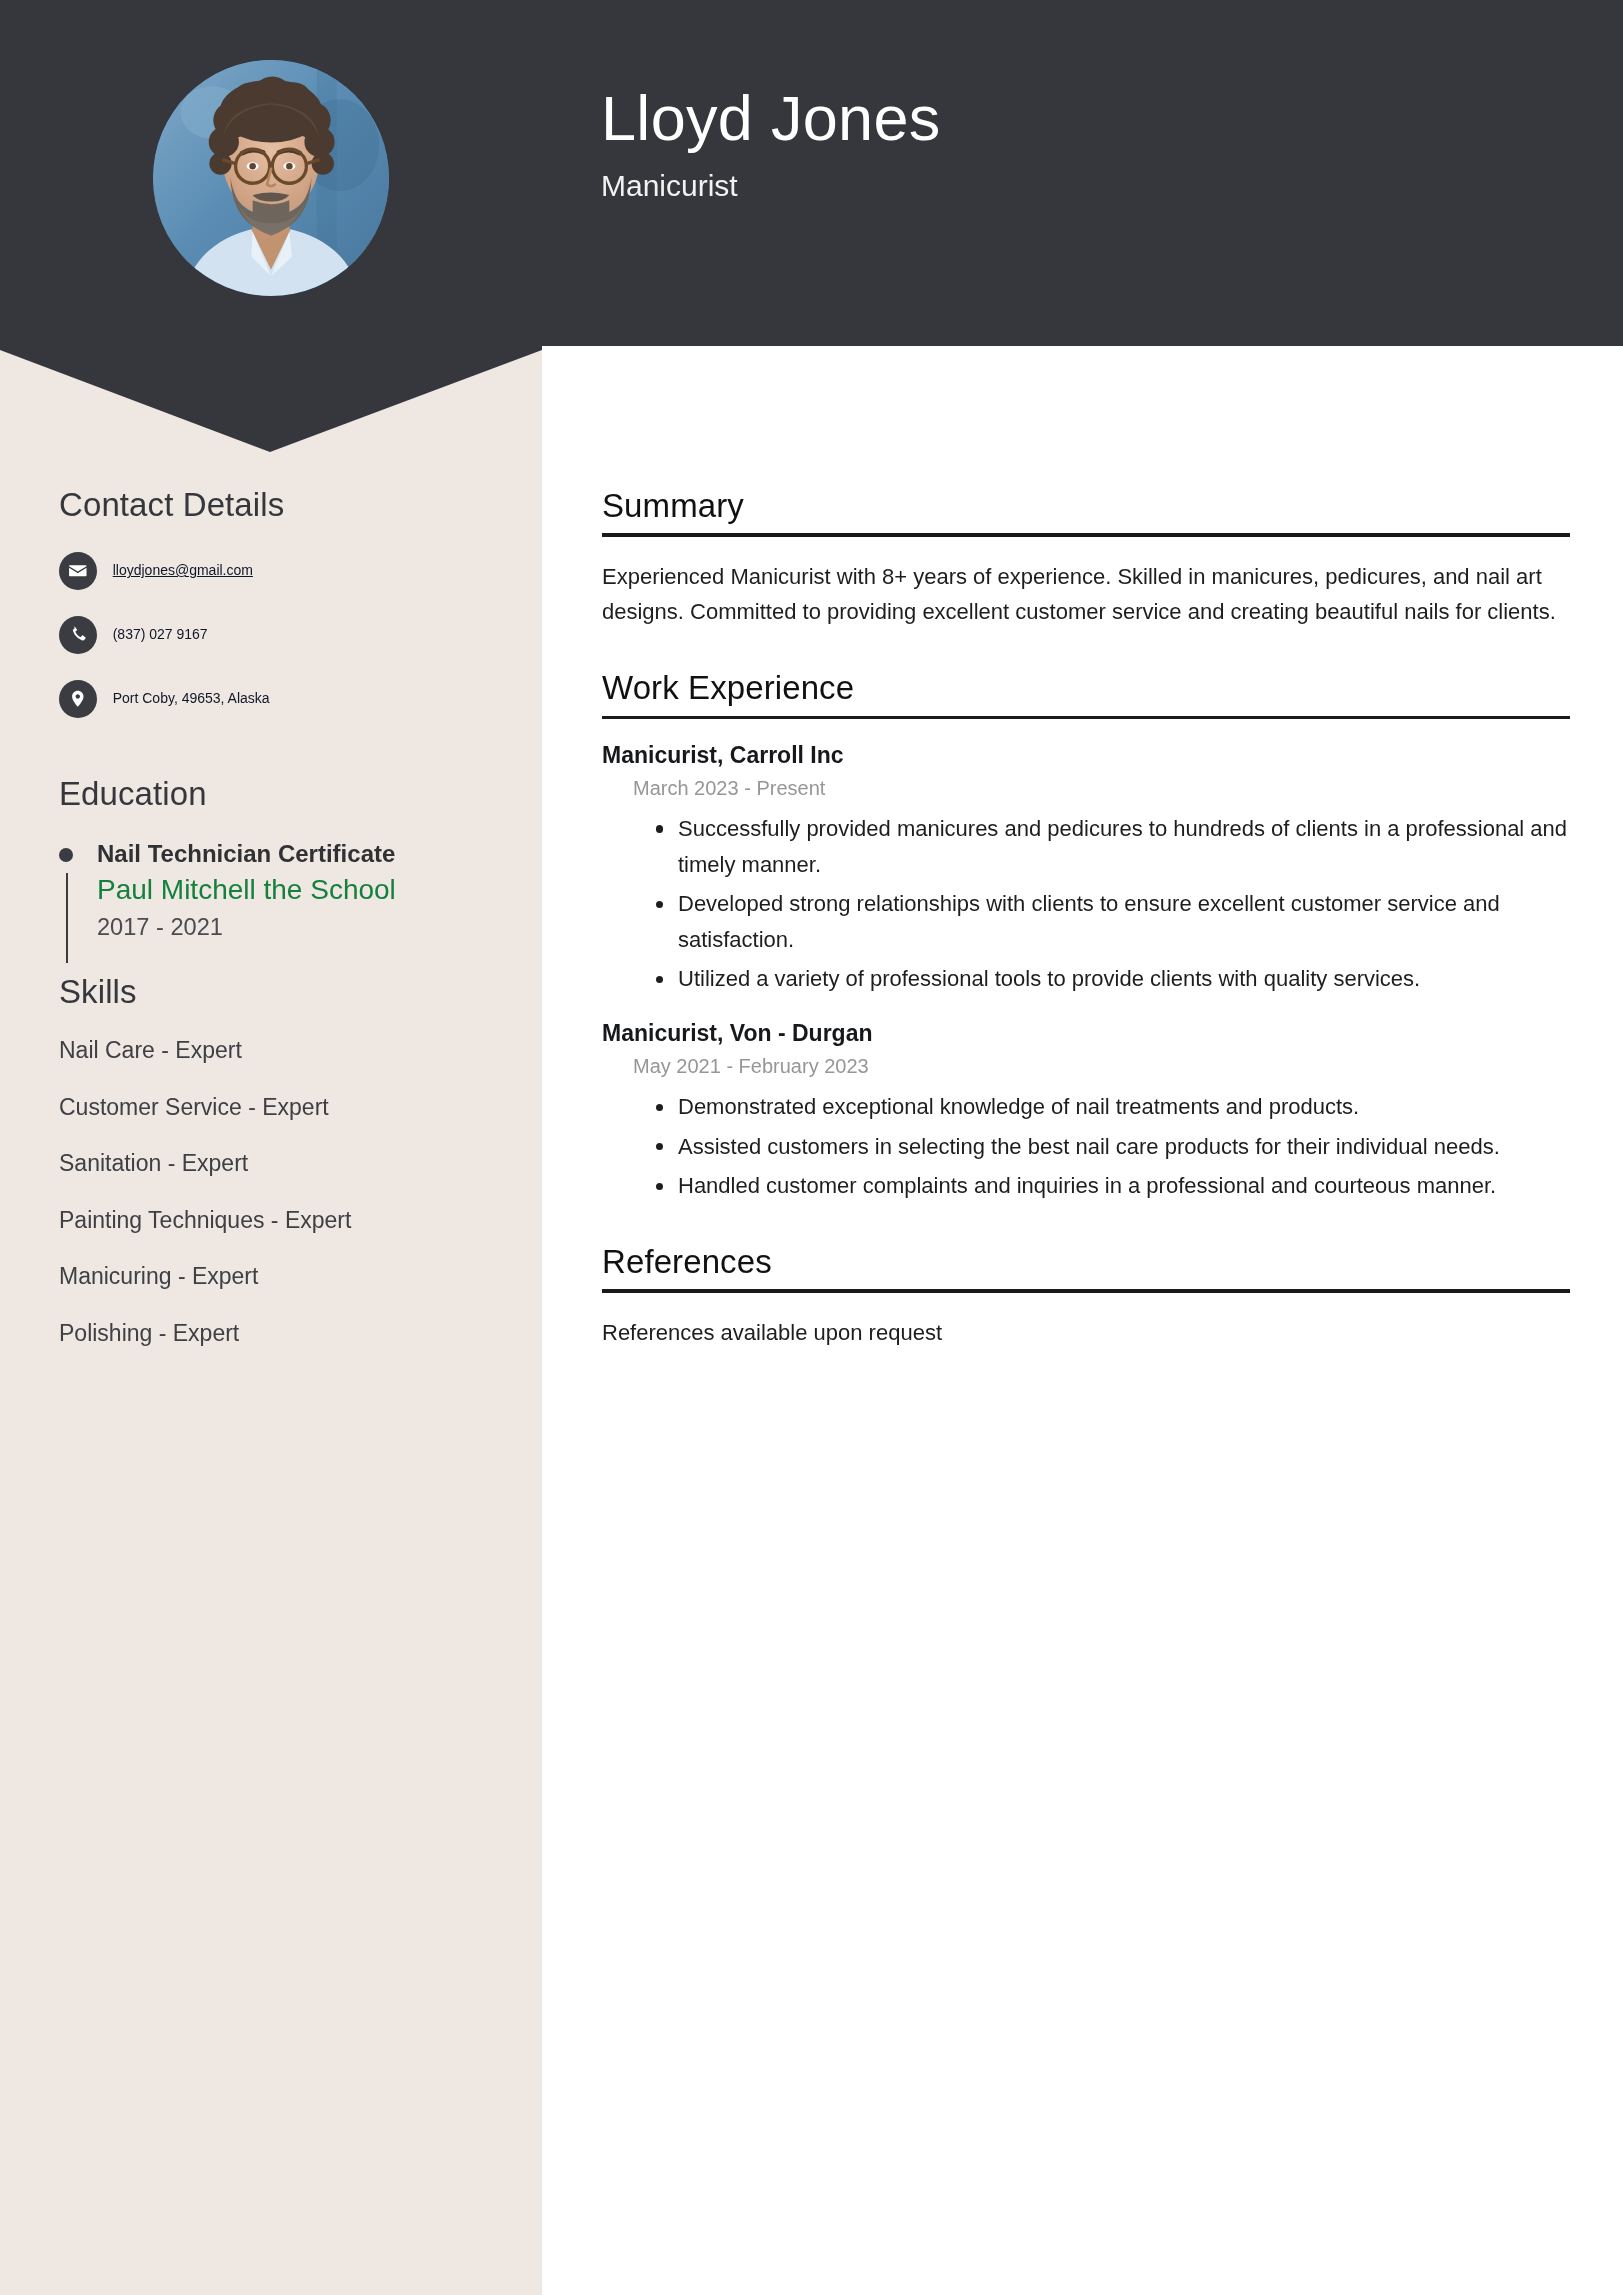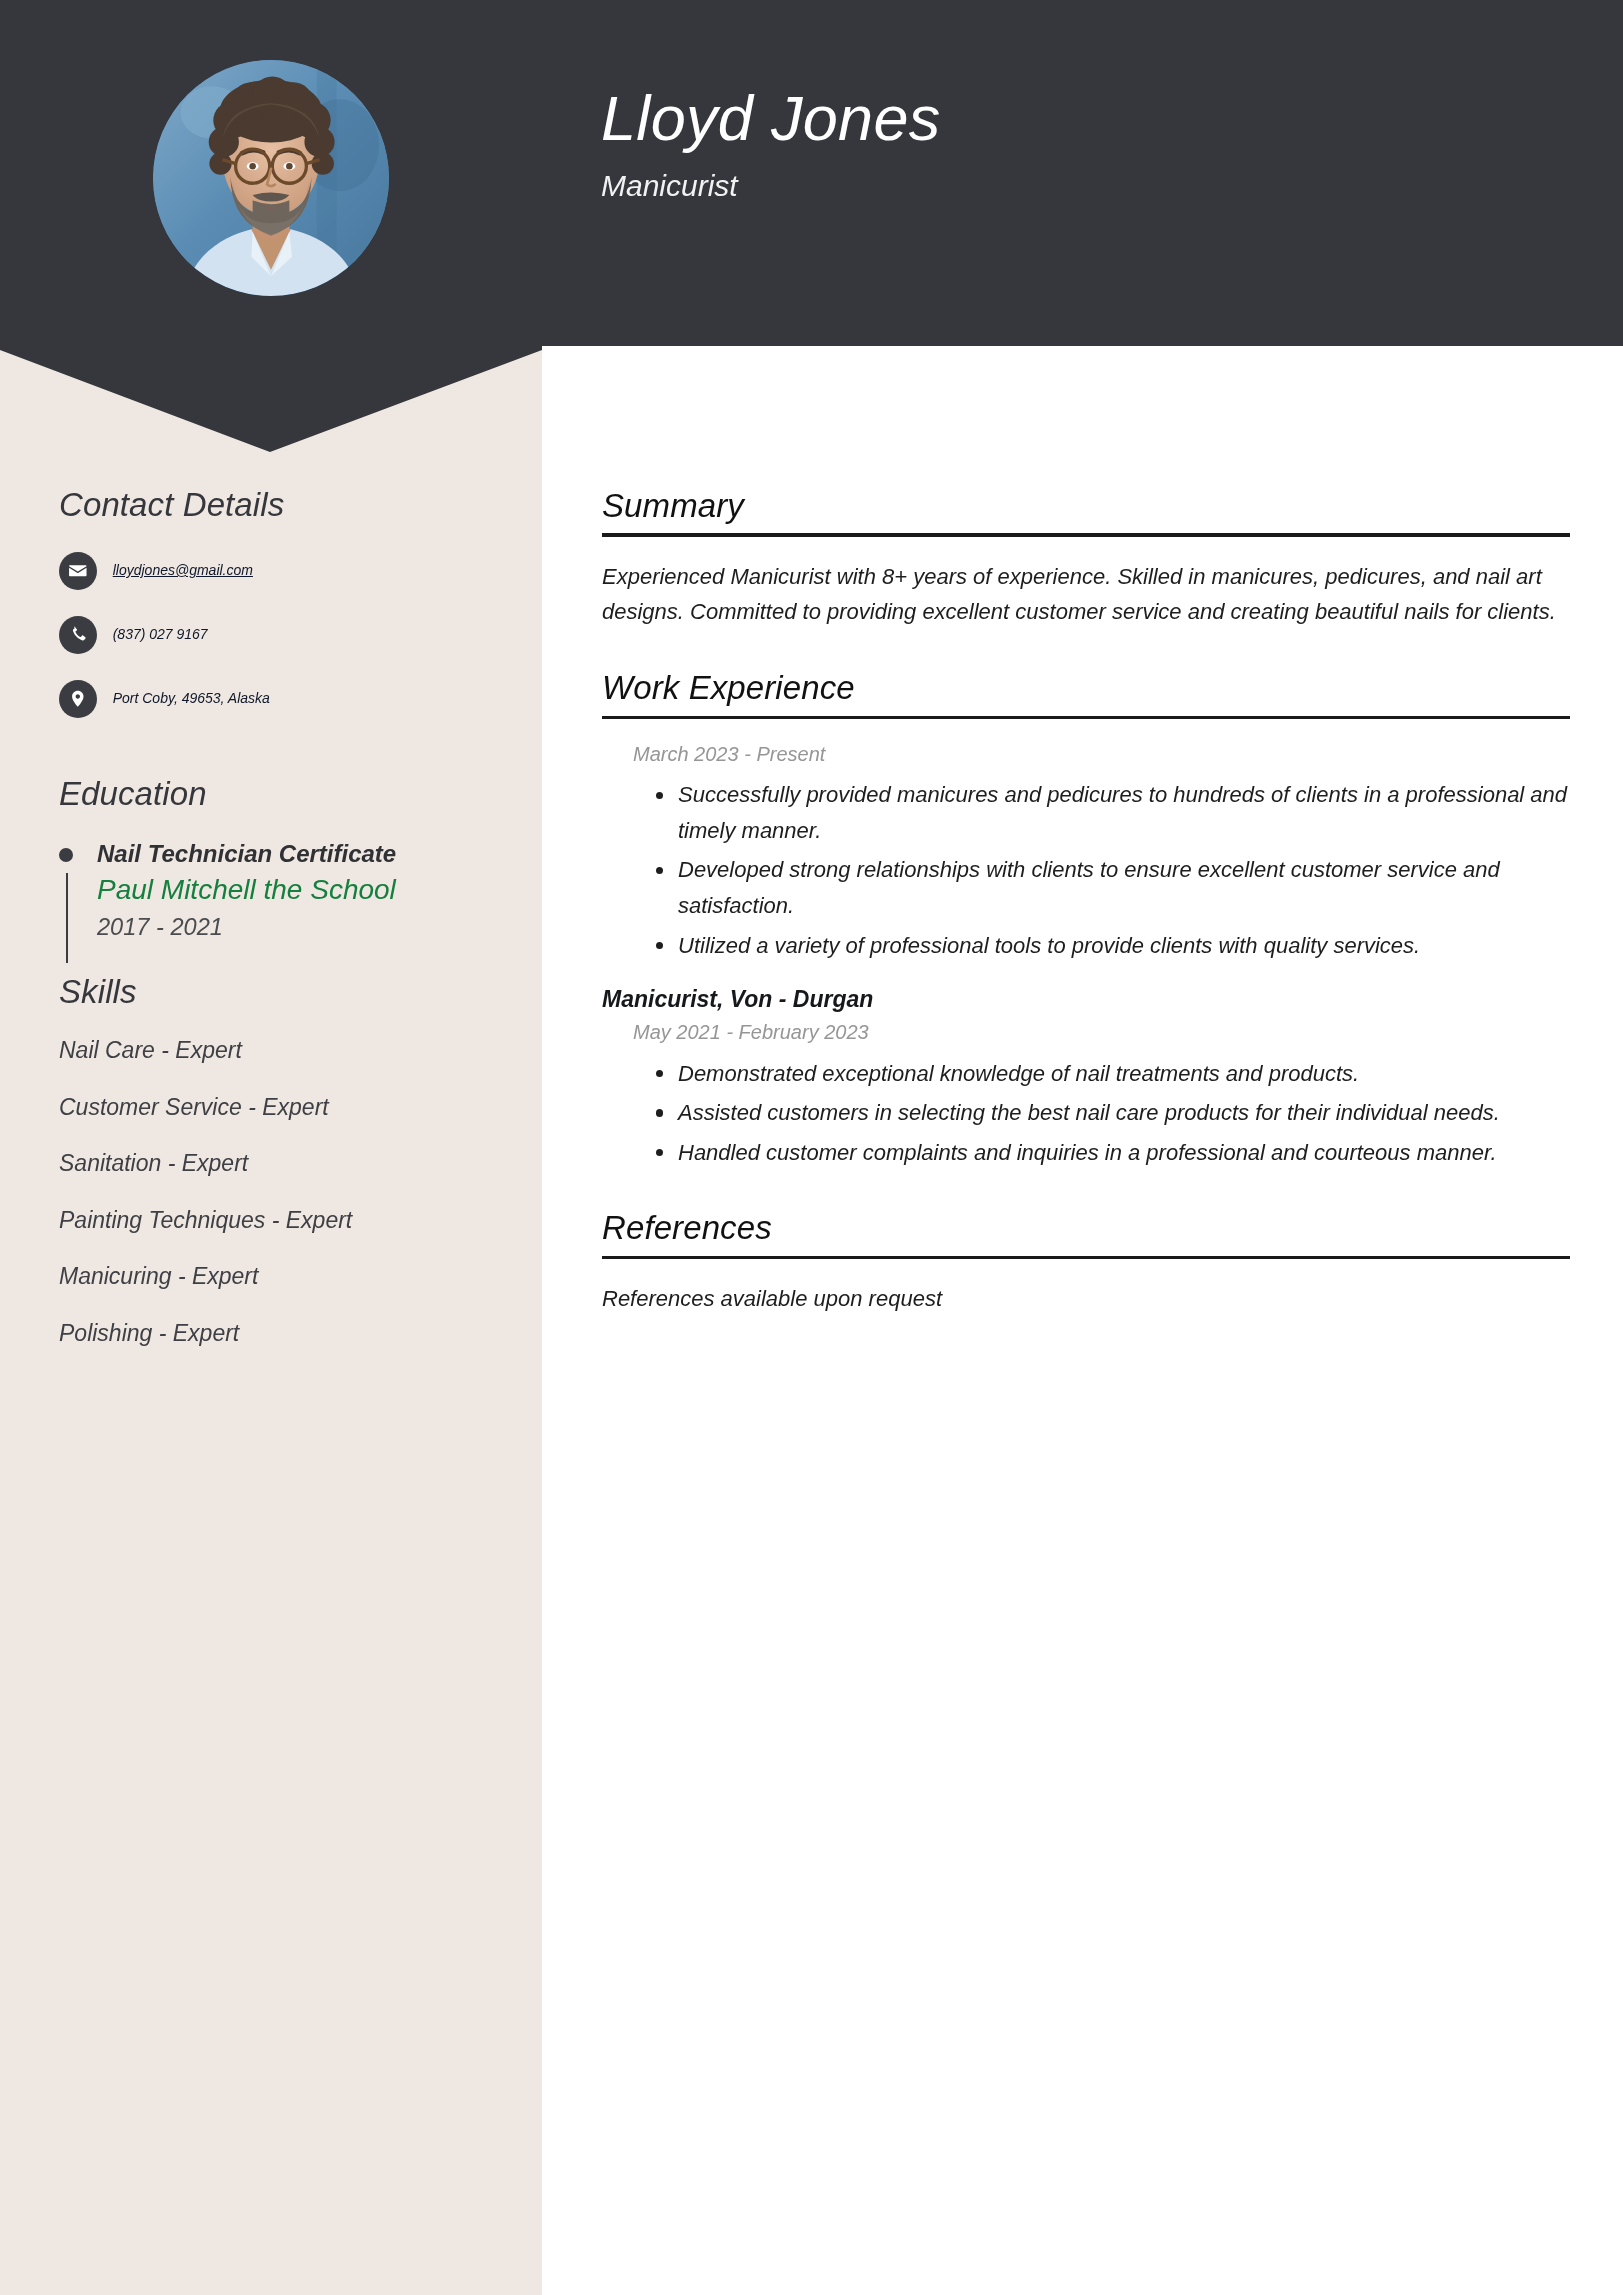--- a/index.html
+++ b/index.html
@@ -10,21 +10,20 @@
     background: #ffffff;
     font-family: "Liberation Sans", sans-serif;
   }
 
   .page {
     position: relative;
     width: 1623px;
     height: 2295px;
     background: #ffffff;
     overflow: hidden;
-    font-style: italic;
   }
 
   
   .sidebar-bg {
     position: absolute;
     left: 0;
     top: 0;
     width: 542px;
     height: 2295px;
     background: #EFE7E1;
@@ -410,20 +409,21 @@
         <p class="para">Experienced Manicurist with 8+ years of experience. Skilled in manicures, pedicures, and nail art designs. Committed to providing excellent customer service and creating beautiful nails for clients.</p>
       </div>
     </div>
 
     <div class="section">
       <div class="sec-heading">Work Experience</div>
       <div class="sec-rule"></div>
       <div class="sec-body">
 
         <div class="job">
+          <div class="job-role">Manicurist, Carroll Inc</div>
           <div class="job-dates">March 2023 - Present</div>
           <ul class="job-bullets">
             <li>Successfully provided manicures and pedicures to hundreds of clients in a professional and timely manner.</li>
             <li>Developed strong relationships with clients to ensure excellent customer service and satisfaction.</li>
             <li>Utilized a variety of professional tools to provide clients with quality services.</li>
           </ul>
         </div>
 
         <div class="job">
           <div class="job-role">Manicurist, Von - Durgan</div>

